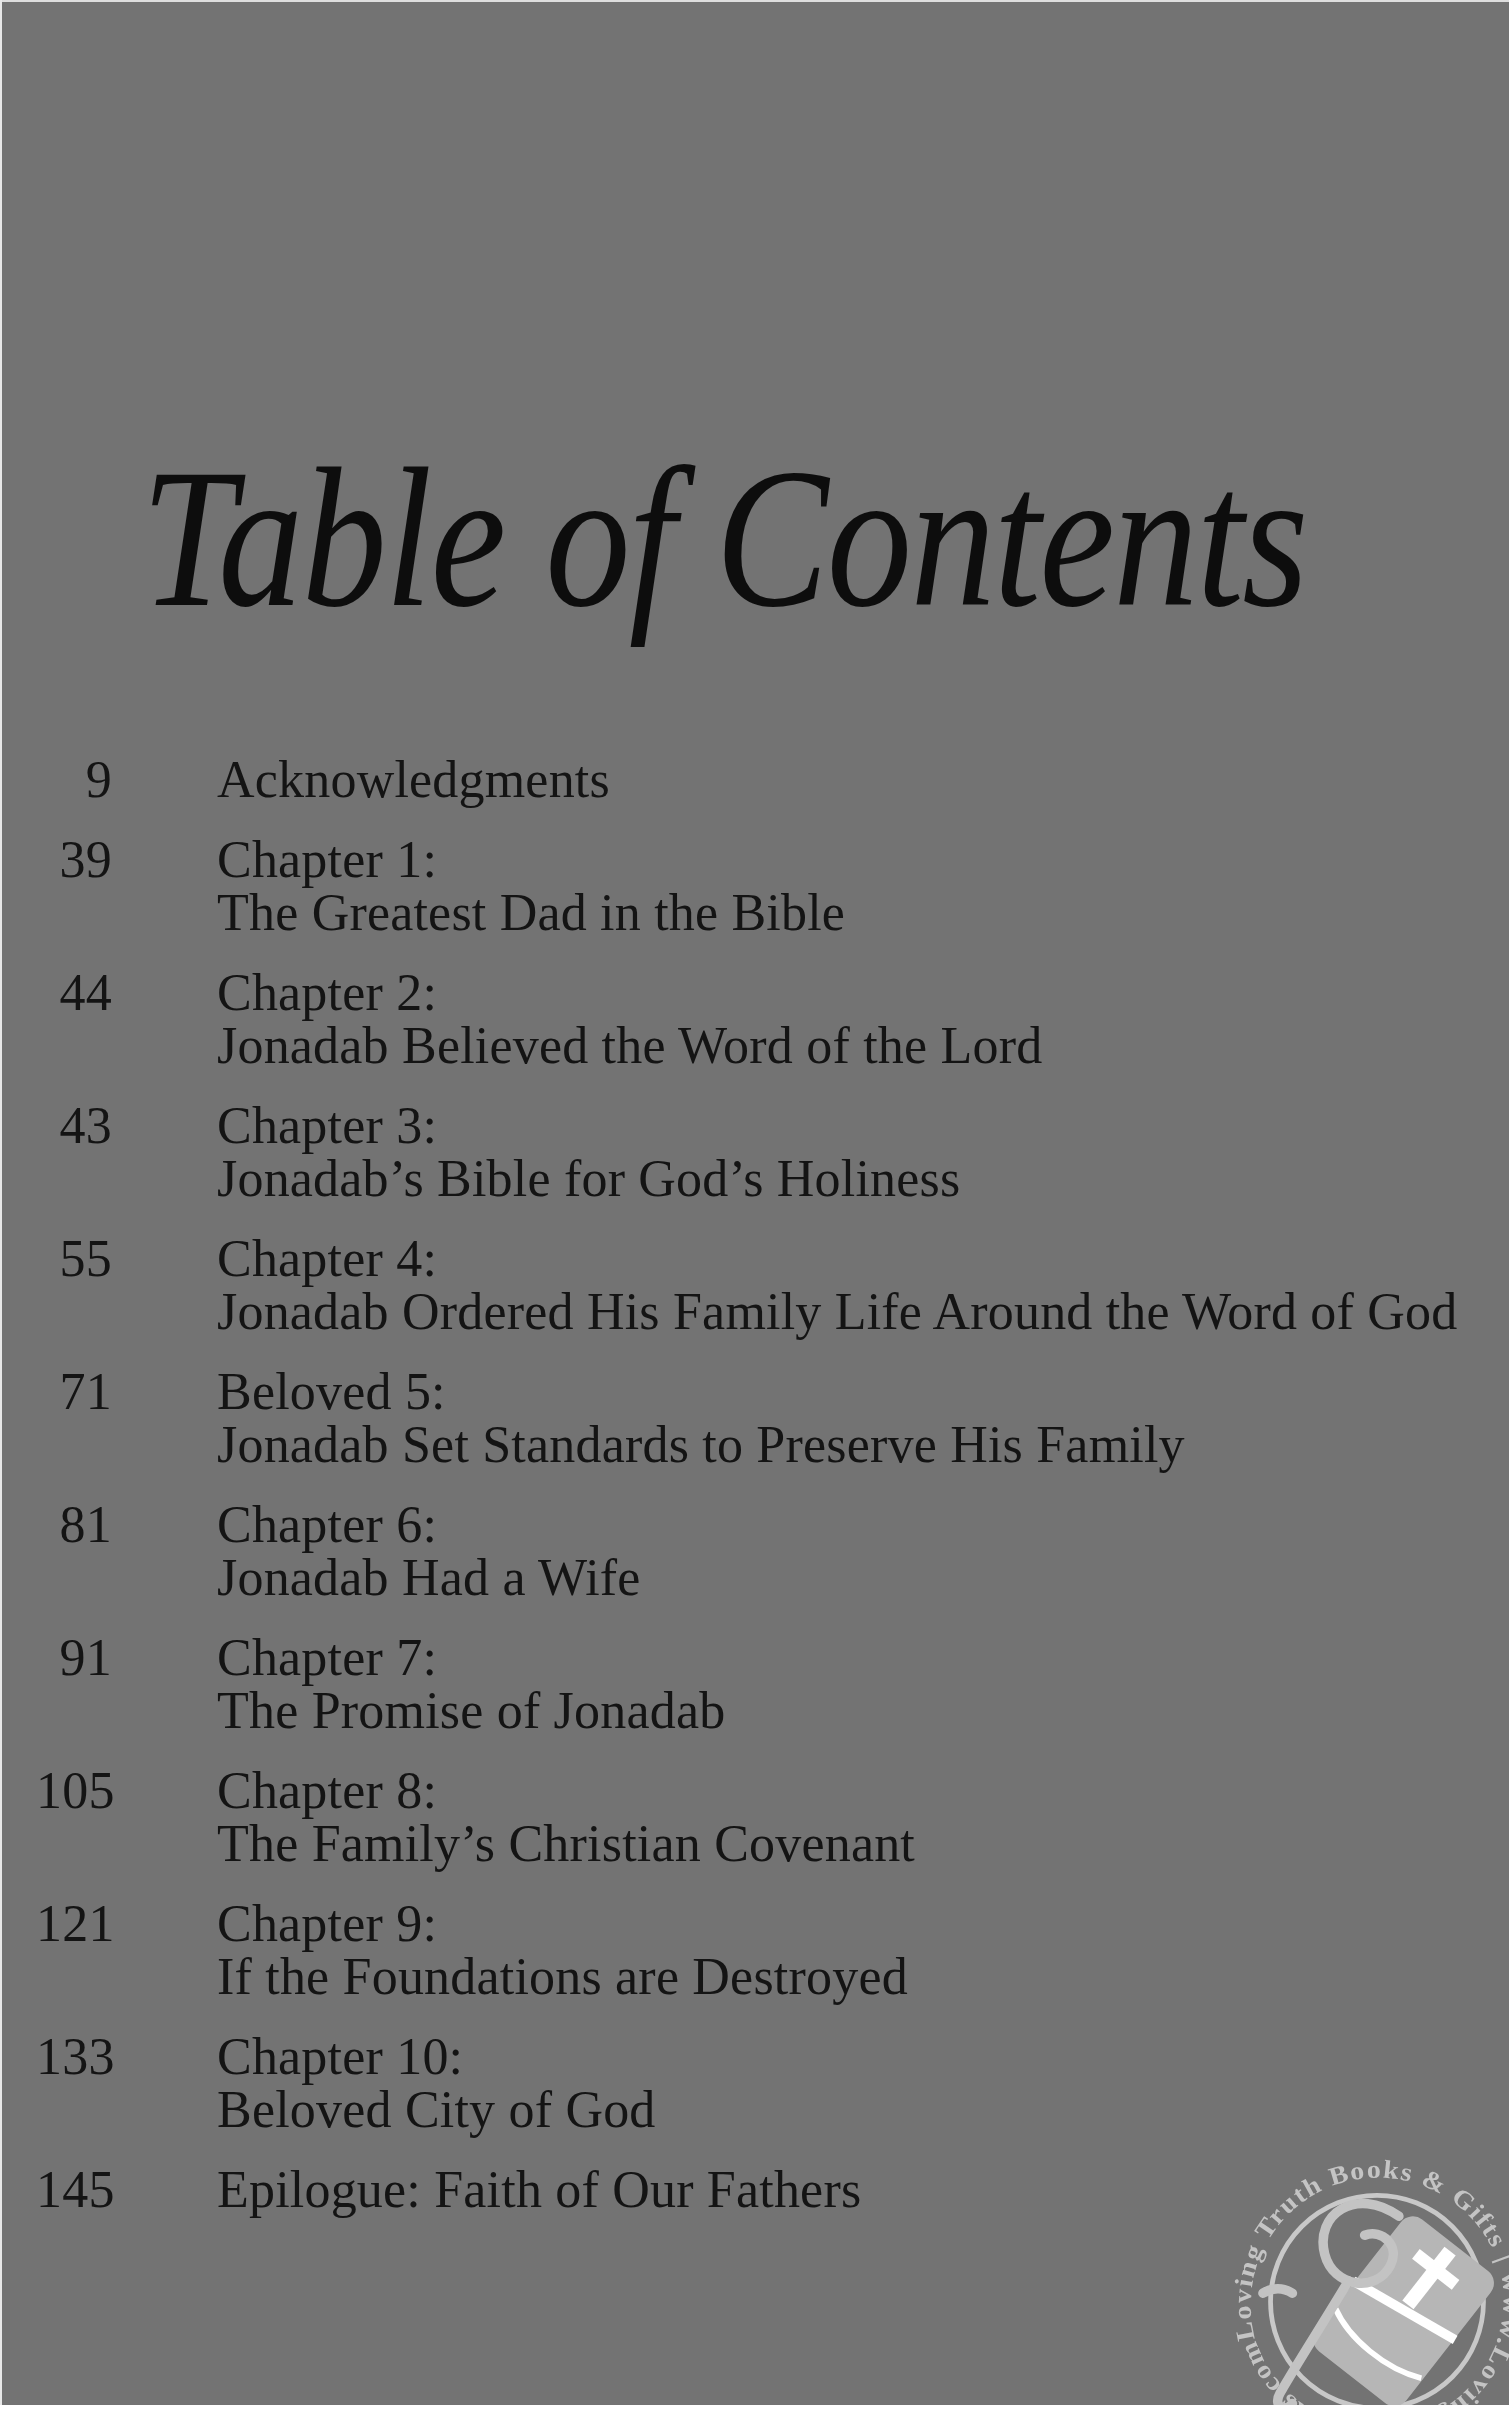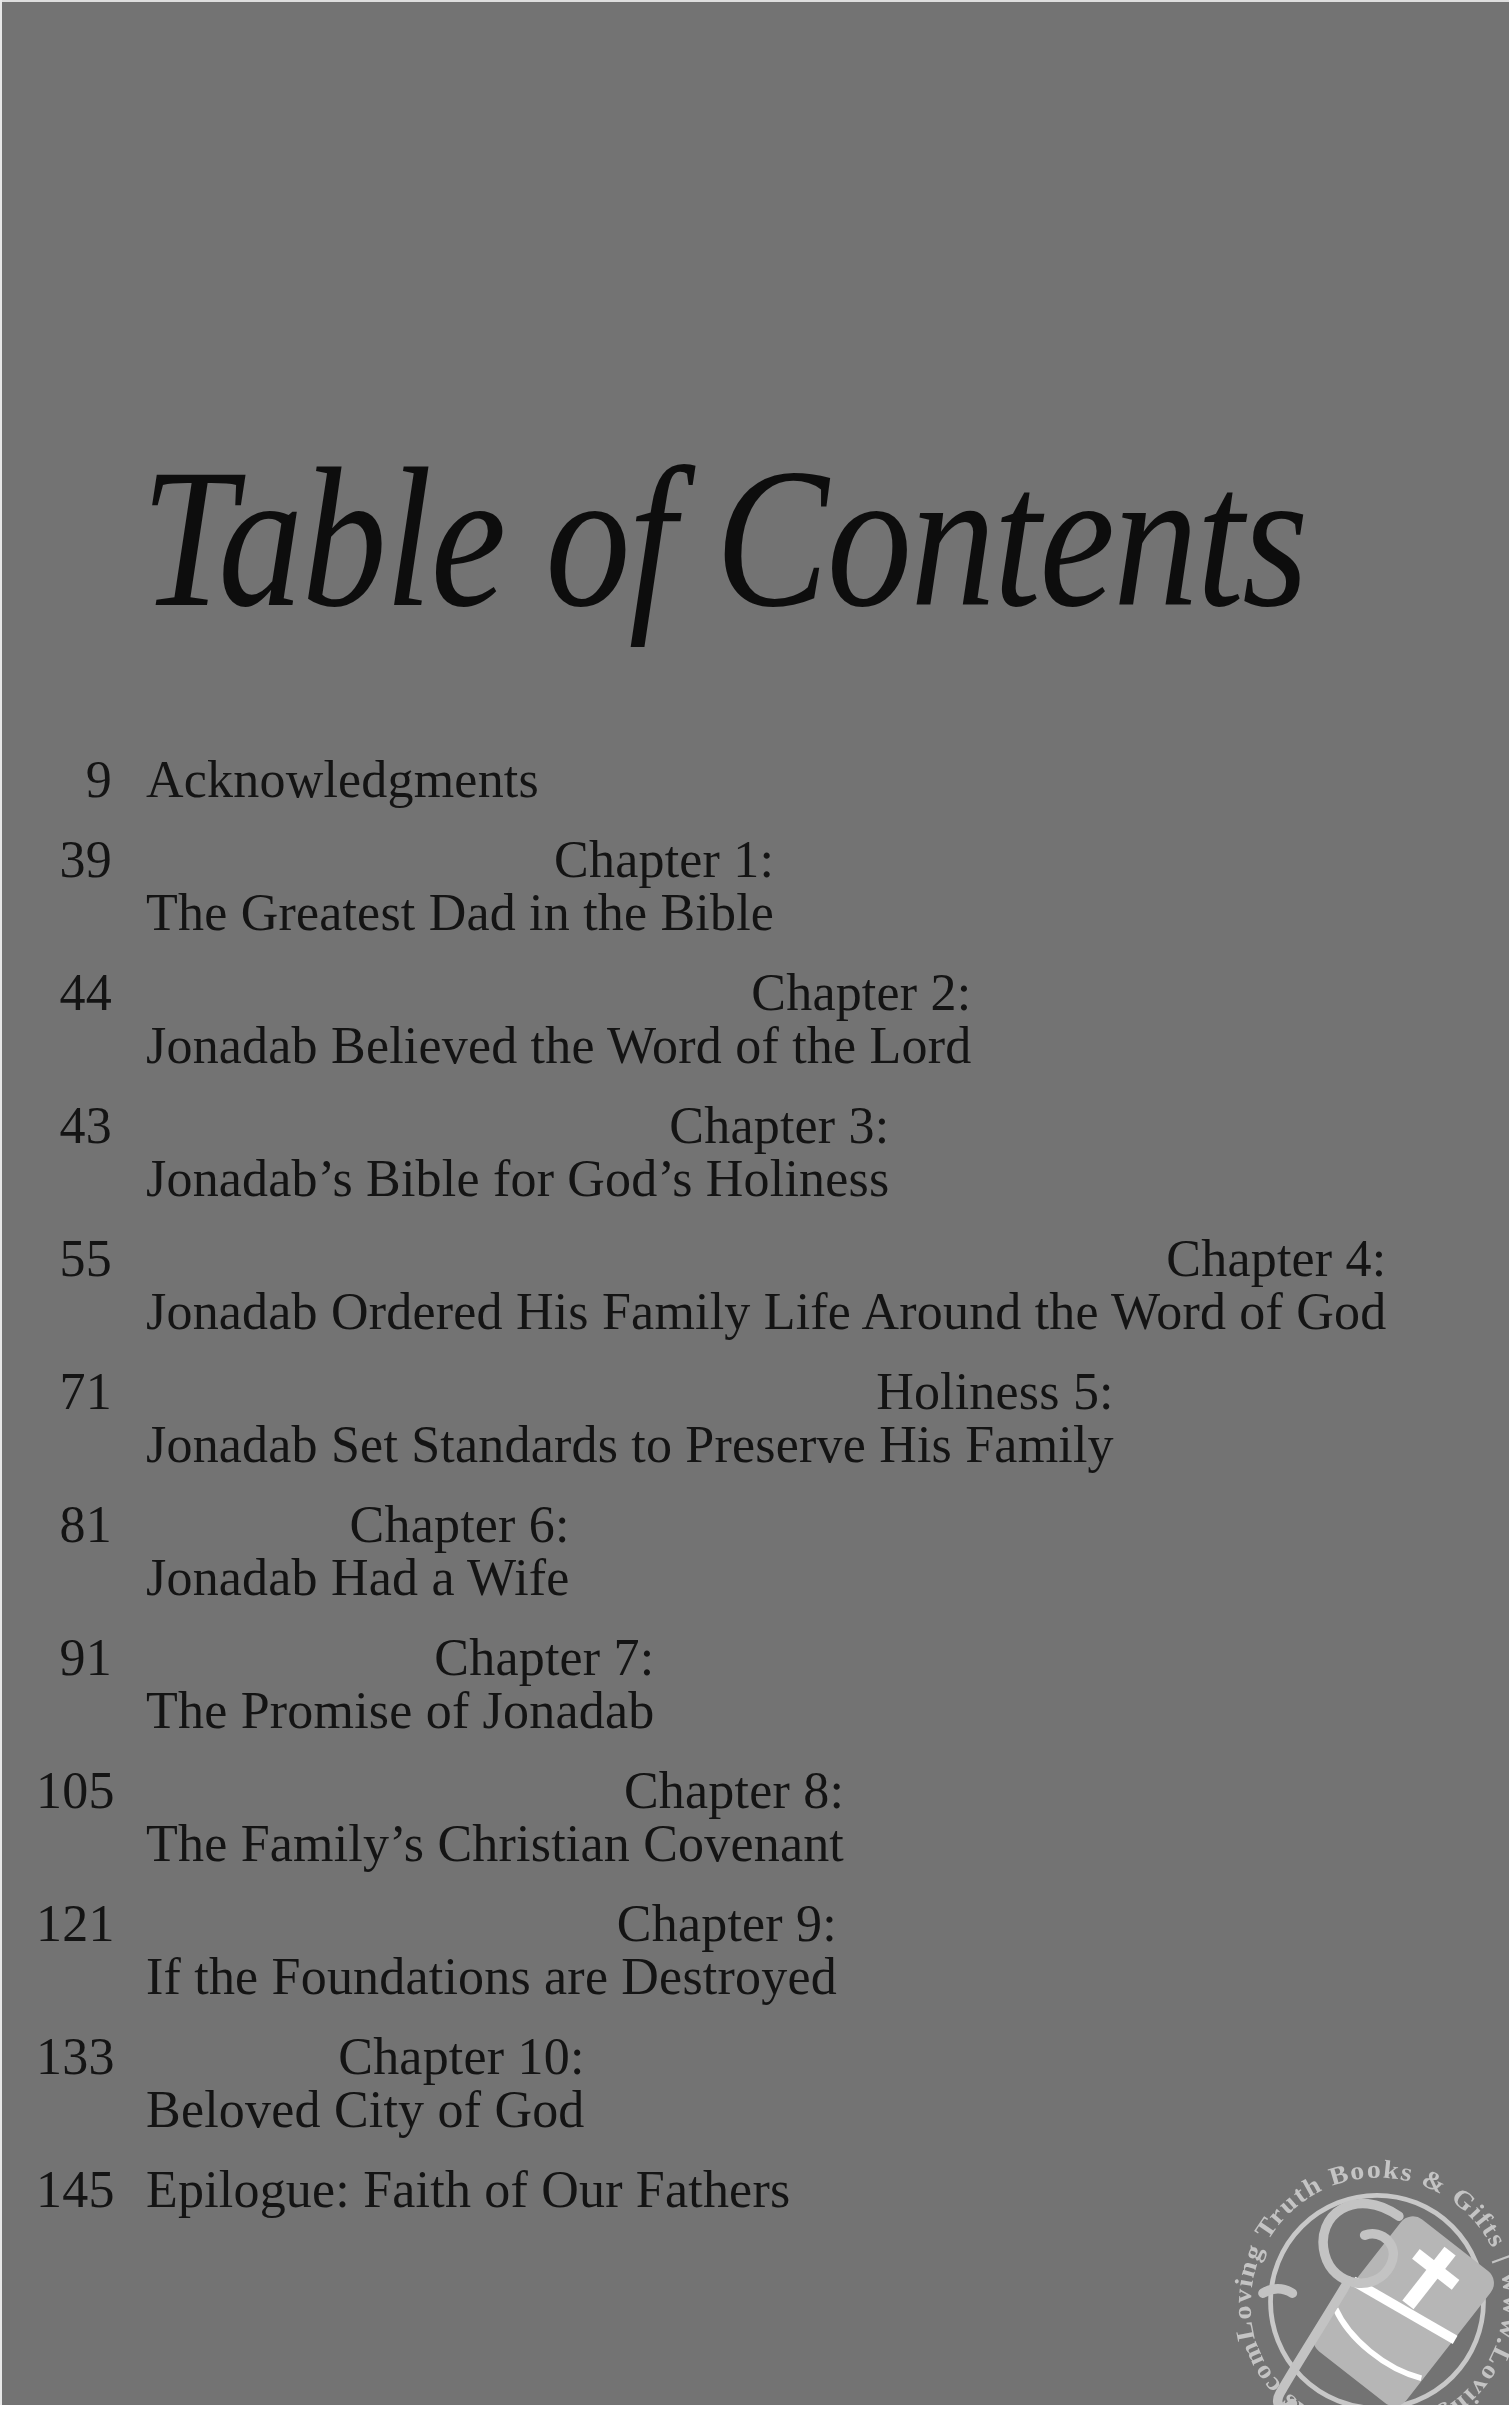--- a/index.html
+++ b/index.html
@@ -59,22 +59,21 @@
     align-items: flex-start;
     margin-bottom: 27px;
   }
   .num {
     flex: 0 0 76px;
     width: 76px;
     text-align: right;
     white-space: nowrap;
   }
   .txt {
-    margin-left: 34px;
-    text-align: right;
+    margin-left: 105px;
   }
   .line {
     display: block;
     white-space: nowrap;
   }
   .stamp {
     position: absolute;
     left: 1204px;
     top: 2159px;
   }
@@ -144,21 +143,21 @@
       <div class="num">55</div>
       <div class="txt">
         <span class="line">Chapter 4:</span>
         <span class="line">Jonadab Ordered His Family Life Around the Word of God</span>
       </div>
     </div>
 
     <div class="row">
       <div class="num">71</div>
       <div class="txt">
-        <span class="line">Holiness 5:</span>
+        <span class="line">Beloved 5:</span>
         <span class="line">Jonadab Set Standards to Preserve His Family</span>
       </div>
     </div>
 
     <div class="row">
       <div class="num">81</div>
       <div class="txt">
         <span class="line">Chapter 6:</span>
         <span class="line">Jonadab Had a Wife</span>
       </div>

